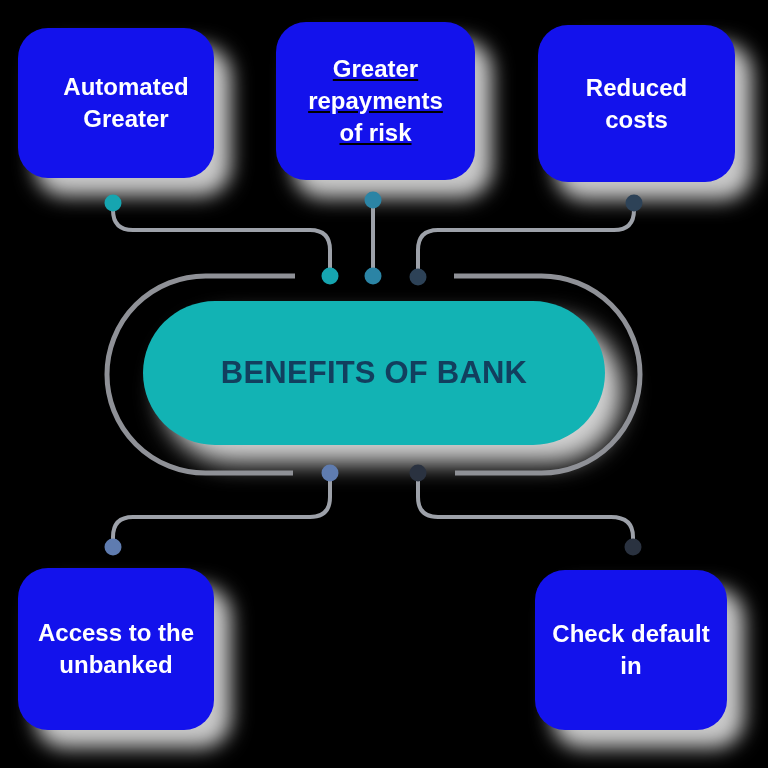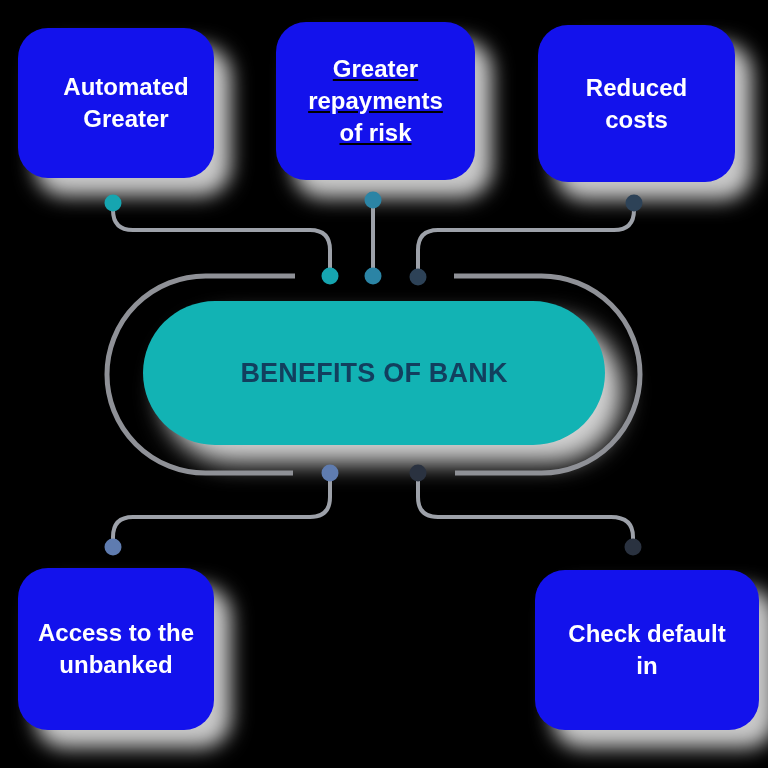--- a/index.html
+++ b/index.html
@@ -22,37 +22,37 @@
     position:relative;width:768px;height:768px;background:var(--background);
     font-family:"Liberation Sans","DejaVu Sans",sans-serif;
   }
   .pill{
     position:absolute;left:143px;top:301px;width:462px;height:144px;
     background:var(--pill-teal);border-radius:72px;
     display:flex;flex-direction:column;align-items:center;justify-content:center;
     box-shadow:18px 18px 24px rgba(228,228,228,0.92);
   }
   .pill .line{
-    display:block;color:var(--pill-text);font-size:27px;font-weight:bold;
+    display:block;color:var(--pill-text);font-size:31px;font-weight:bold;
     line-height:1.28;text-align:left;letter-spacing:0.2px;
   }
   .box{
     position:absolute;background:var(--box-blue);border-radius:30px;
     display:flex;flex-direction:column;align-items:center;justify-content:center;
     box-shadow:17px 18px 20px rgba(223,223,223,0.9);
   }
   .box .line{
     display:block;color:var(--box-text);font-size:24px;font-weight:bold;
     line-height:1.33;text-align:center;
   }
   .box-automated{left:18px;top:28px;width:196px;height:150px;padding-left:20px;}
   .box-greater{left:276px;top:22px;width:199px;height:158px;text-decoration:underline;}
   .box-reduced{left:538px;top:25px;width:197px;height:157px;}
   .box-access{left:18px;top:568px;width:196px;height:162px;}
-  .box-check{left:535px;top:570px;width:224px;height:160px;}
+  .box-check{left:535px;top:570px;width:192px;height:160px;}
   .overlay{position:absolute;left:0;top:0;width:768px;height:768px;pointer-events:none;}
   .ring{fill:none;stroke:var(--ring-gray);stroke-width:5;}
   .connector{fill:none;stroke:var(--connector-gray);stroke-width:4;stroke-linecap:round;}
 </style>
 </head>
 <body>
 
 <div class="stage">
 
   <div class="pill">

